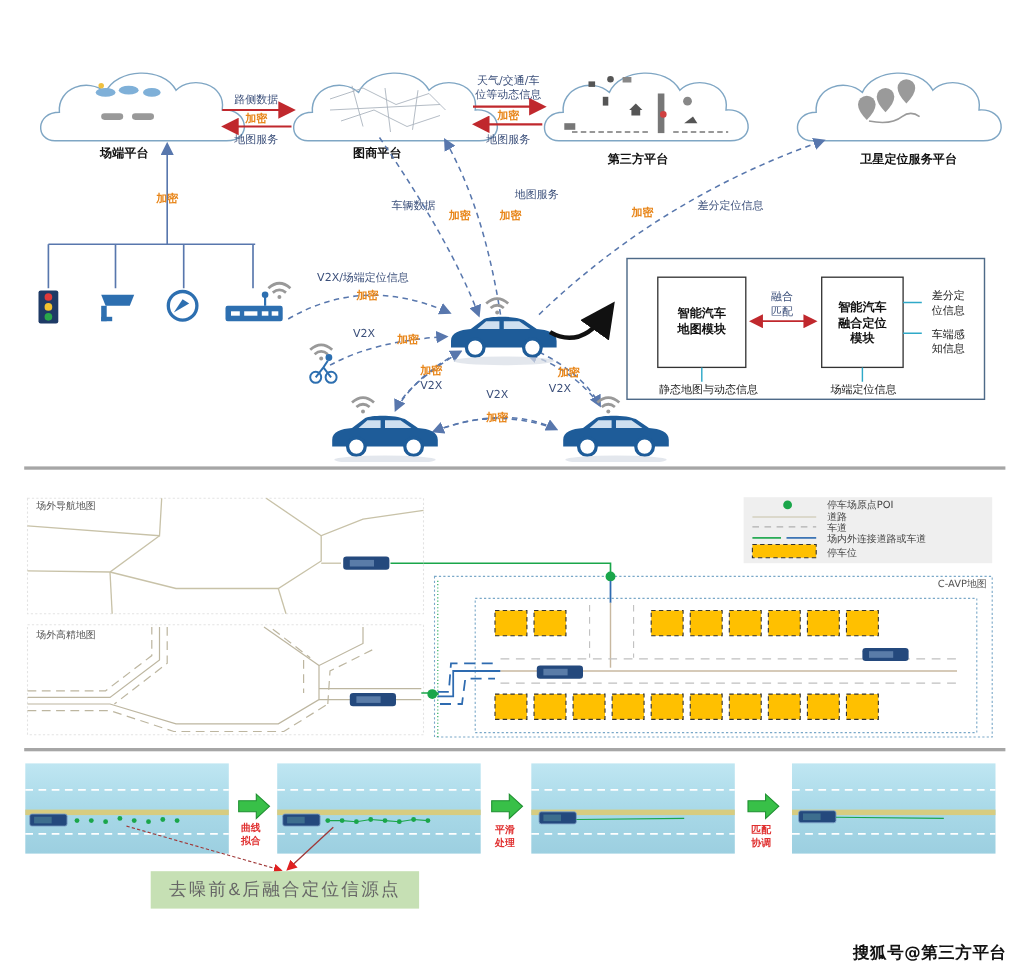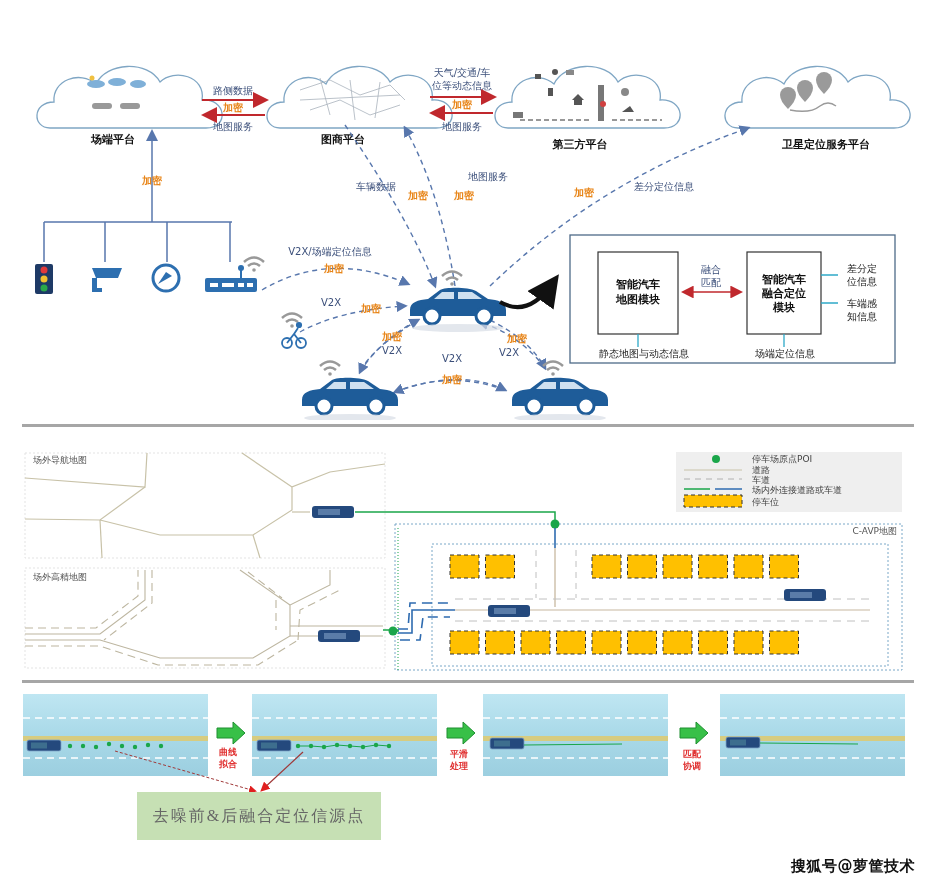--- a/index.html
+++ b/index.html
@@ -8,21 +8,21 @@
   .abs { position: absolute; }
   svg text { font-family: "DejaVu Sans", "Liberation Sans", sans-serif; }
   .lbl { font-size: 10px; fill: #3b4f7a; }
   .enc { font-size: 10px; fill: #e8861a; font-weight: bold; }
   .plat { font-size: 11px; fill: #111; font-weight: bold; }
   .boxt { font-size: 11px; fill: #111; font-weight: bold; }
   .small { font-size: 9px; fill: #555; }
   .legend-t { font-size: 9px; fill: #444; }
   .red-t { font-size: 9px; fill: #e03030; font-weight: bold; }
   .watermark { position: absolute; right: 18px; bottom: 12px; font-size: 15px; font-weight: bold; color: #111; font-family: "DejaVu Sans", sans-serif; letter-spacing: 0.5px; }
-  .caption-box { position: absolute; left: 137px; top: 792px; width: 244px; height: 48px; background: #c6e0b4; display: flex; align-items: center; justify-content: center; font-family: Liberation Serif, serif; font-size: 16px; color: #666; letter-spacing: 2px; }
+  .caption-box { position: absolute; left: 137px; top: 792px; width: 244px; height: 34px; background: #c6e0b4; display: flex; align-items: center; justify-content: center; font-family: Liberation Sans, sans-serif; font-size: 16px; color: #666; letter-spacing: 2px; }
 </style>
 </head>
 <body>
 
 <svg class="abs" style="left:0;top:0" width="933" height="420" viewBox="0 0 933 420">
   <defs>
     <marker id="arrBlue" markerWidth="8" markerHeight="8" refX="6" refY="4" orient="auto">
       <path d="M0,0 L8,4 L0,8 z" fill="#5877ad"></path>
     </marker>
     <marker id="arrRed" markerWidth="8" markerHeight="8" refX="6" refY="4" orient="auto">
@@ -435,13 +435,13 @@
   <text class="red-t" x="459" y="769" text-anchor="middle">处理</text>
   <text class="red-t" x="692" y="757" text-anchor="middle">匹配</text>
   <text class="red-t" x="692" y="769" text-anchor="middle">协调</text>
 
   <line x1="115" y1="751" x2="255" y2="791" stroke="#a03838" stroke-width="1" stroke-dasharray="3 2" marker-end="url(#arrRed2)"></line>
   <line x1="303" y1="752" x2="262" y2="790" stroke="#a03838" stroke-width="1.2" marker-end="url(#arrRed2)"></line>
 </svg>
 
 <div class="caption-box">去噪前&amp;后融合定位信源点</div>
 
-<div class="watermark">搜狐号@萝筐技术</div>
+<div class="watermark">搜狐号@第三方平台</div>
 
 </body></html>

